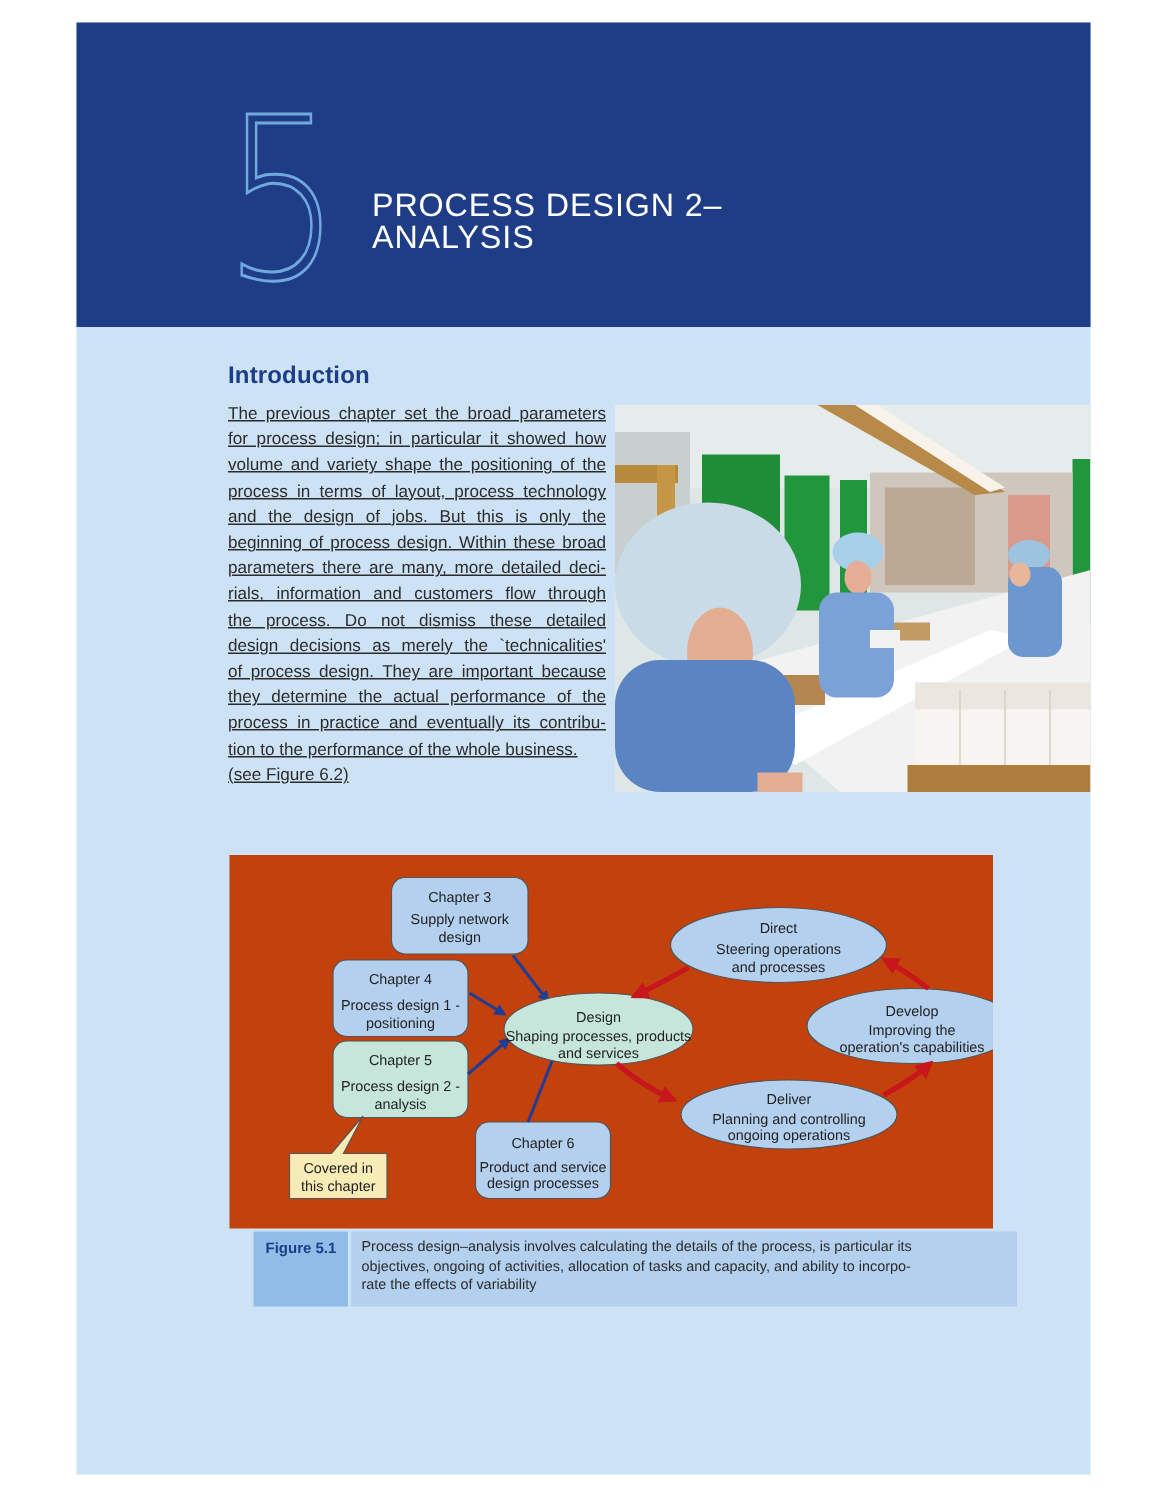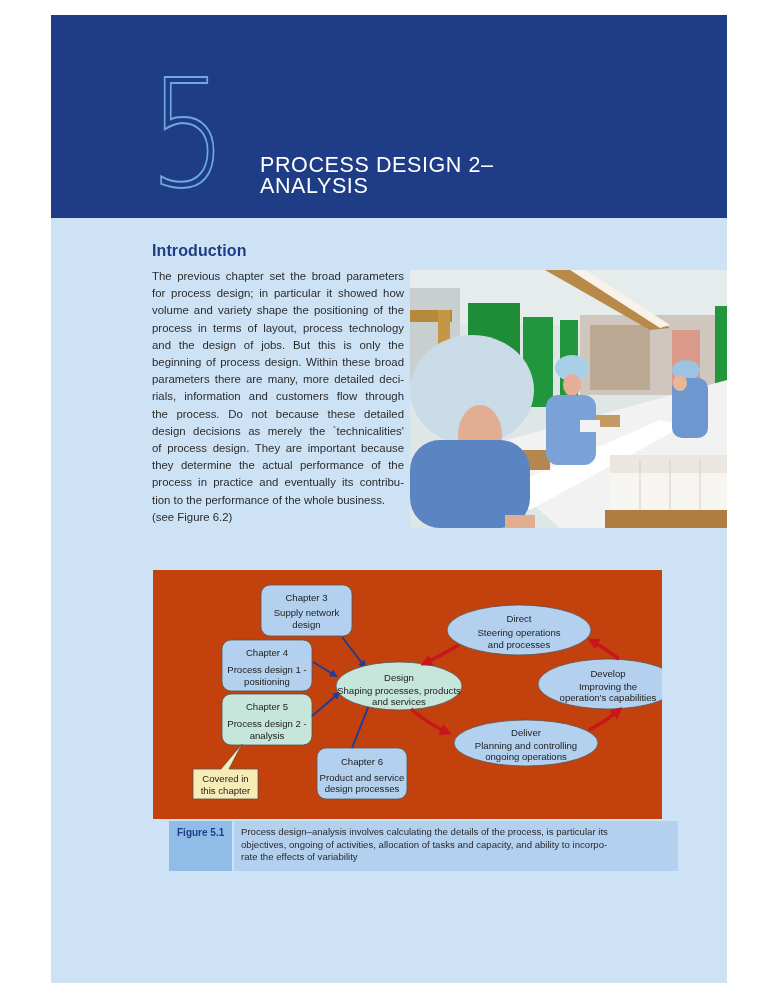--- a/index.html
+++ b/index.html
@@ -10,34 +10,33 @@
 
   .header { position: absolute; left: 0; top: 0; width: 676px; height: 203px; background: #1f3c86; }
   .chapter-num {
     position: absolute; left: 98px; top: 44px;
     font-family: "DejaVu Sans", sans-serif; font-weight: 100;
     font-size: 150px; line-height: 150px; color: transparent;
     -webkit-text-stroke: 2px #6fa8dc;
     transform: scaleX(0.82); transform-origin: left top;
   }
   .chapter-title {
-    position: absolute; left: 197px; top: 140px;
+    position: absolute; left: 197px; top: 112px;
     color: #ffffff; font-size: 21.5px; line-height: 21px; letter-spacing: 0.6px;
     font-family: "Liberation Sans", sans-serif;
-    margin-left: 12px;
   }
   .chapter-title span { display: block; }
 
   .intro-heading {
     position: absolute; left: 101px; top: 227px;
     color: #1f3c86; font-size: 16px; font-weight: bold; letter-spacing: 0.1px;
   }
   .intro-text {
     position: absolute; left: 101px; top: 253px; width: 252px;
-    font-size: 11.4px; line-height: 17.2px; color: #2b2b2b; text-align: justify;
+    font-size: 11.4px; line-height: 17.2px; color: #2b2b2b; text-align: justify; text-decoration: underline;
   }
   .intro-text span { display: block; text-align: justify; text-align-last: justify; white-space: nowrap; }
   .intro-text span.last { text-align-last: left; }
 
   .photo {
     position: absolute; left: 359px; top: 255px; width: 317px; height: 258px;
     overflow: hidden; background: #d9dee0;
   }
 
   .figure { position: absolute; left: 102px; top: 555px; width: 509px; height: 249px; background: #c2410c; }
@@ -72,21 +71,21 @@
 
   <div class="intro-text">
     <span>The previous chapter set the broad parameters</span>
     <span>for process design; in particular it showed how</span>
     <span>volume and variety shape the positioning of the</span>
     <span>process in terms of layout, process technology</span>
     <span>and the design of jobs. But this is only the</span>
     <span>beginning of process design. Within these broad</span>
     <span>parameters there are many, more detailed deci-</span>
     <span>rials, information and customers flow through</span>
-    <span>the process. Do not because these detailed</span>
+    <span>the process. Do not dismiss these detailed</span>
     <span>design decisions as merely the `technicalities'</span>
     <span>of process design. They are important because</span>
     <span>they determine the actual performance of the</span>
     <span>process in practice and eventually its contribu-</span>
     <span class="last">tion to the performance of the whole business.</span>
     <span class="last">(see Figure 6.2)</span>
   </div>
 
   <div class="photo">
     <svg width="317" height="258" viewBox="0 0 317 258">

